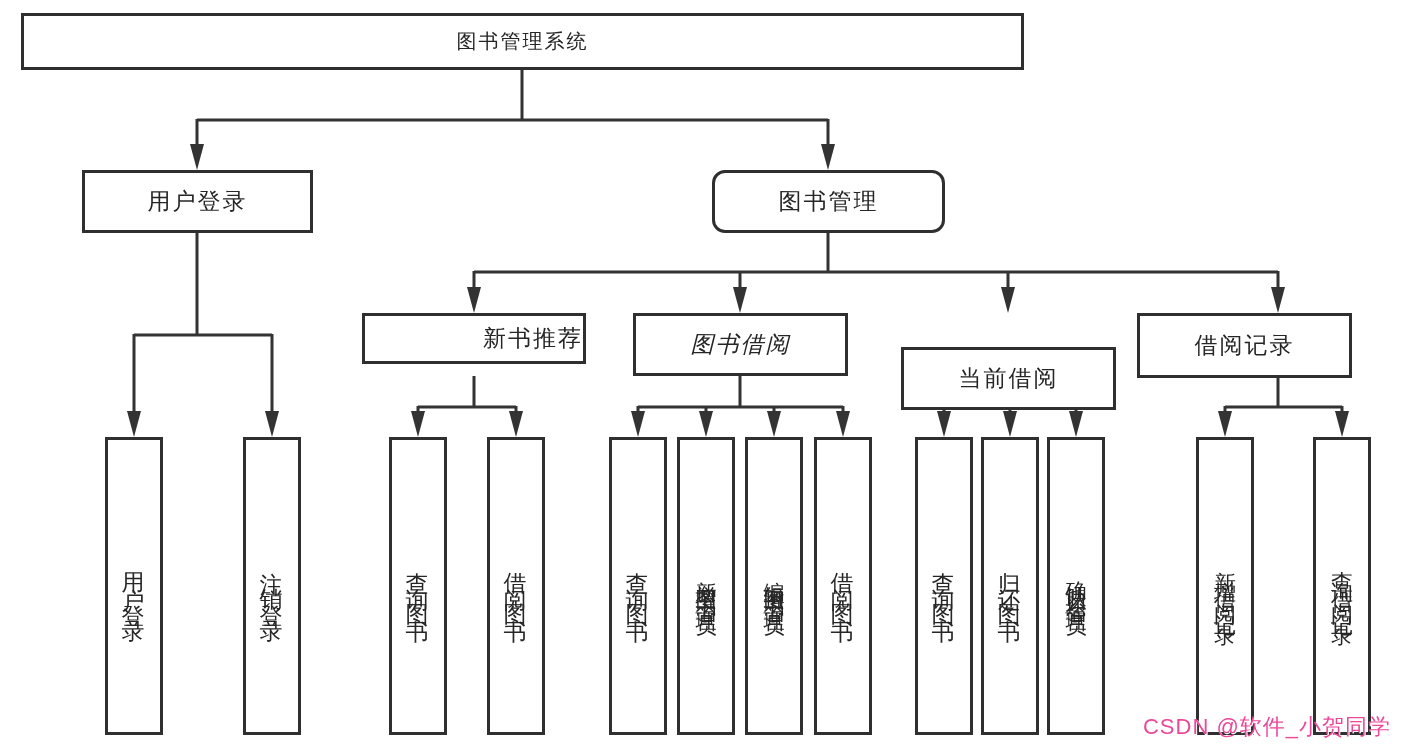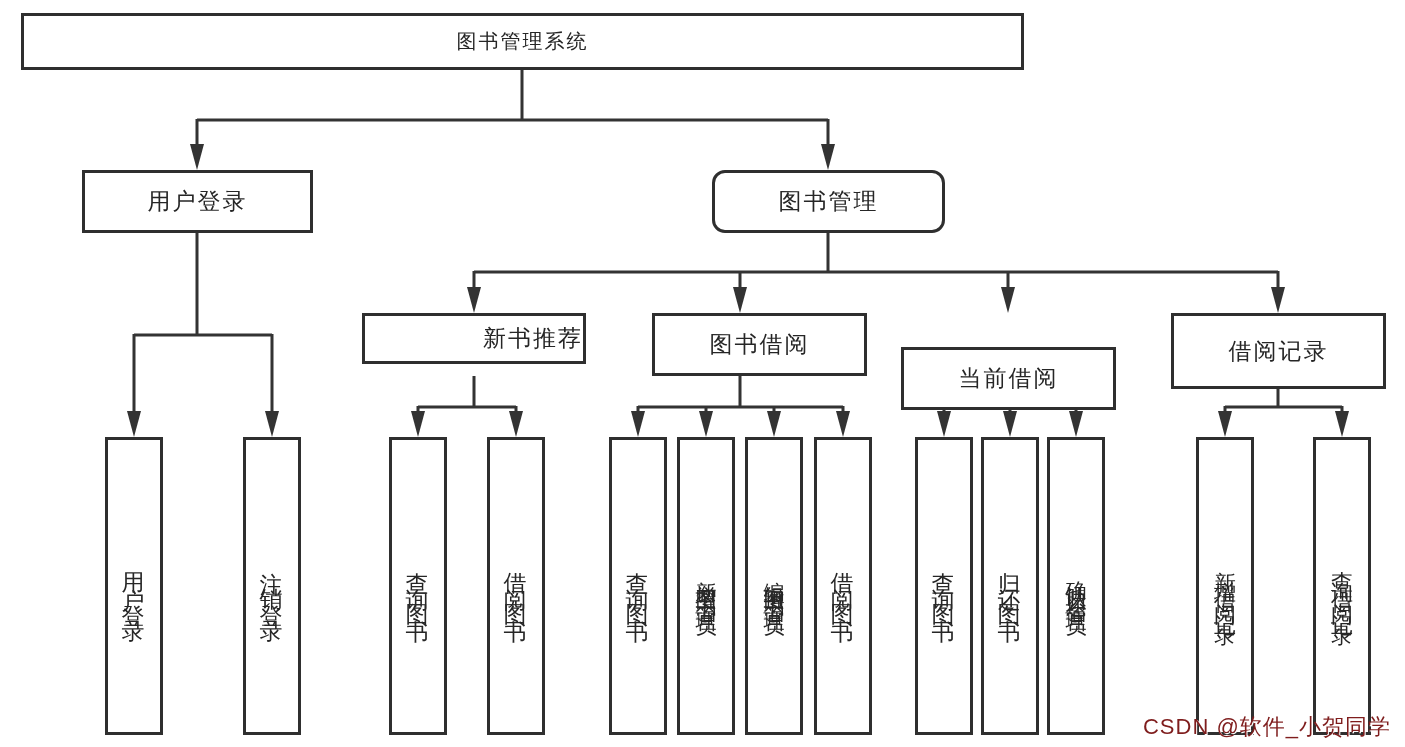--- a/index.html
+++ b/index.html
@@ -46,21 +46,21 @@
     letter-spacing: 16px;
     white-space: nowrap;
   }
   .vbox.med span  { font-size: 22px; letter-spacing: 11px; }
   .vbox.long span { font-size: 21px; letter-spacing: 5px; }
   .watermark {
     position: absolute;
     right: 14px;
     top: 712px;
     z-index: 3;
-    color: #7f1d1d;
+    color: #ec4899;
     font-size: 22px;
     letter-spacing: 1px;
     text-shadow: 1px 1px 0 #ffffff;
     white-space: nowrap;
     margin-left: 26px;
   }
 </style>
 </head>
 <body>
 
@@ -113,27 +113,27 @@
   <div class="node hbox" style="left:82px; top:170px; width:231px; height:63px;">
     <span>用户登录</span>
   </div>
   <div class="node hbox" style="left:712px; top:170px; width:233px; height:63px;border-radius:13px;">
     <span>图书管理</span>
   </div>
 
   <div class="node hbox" style="left:362px; top:313px; width:224px; height:51px;justify-content:flex-end;">
     <span>新书推荐</span>
   </div>
-  <div class="node hbox" style="left:652px; top:313px; width:215px; height:63px;">
+  <div class="node hbox" style="left:633px; top:313px; width:215px; height:63px;font-style:italic;">
     <span>图书借阅</span>
   </div>
   <div class="node hbox" style="left:901px; top:313px; width:215px; height:63px;margin-top:34px;">
     <span>当前借阅</span>
   </div>
-  <div class="node hbox" style="left:1171px; top:313px; width:215px; height:76px;align-items:center;">
+  <div class="node hbox" style="left:1137px; top:313px; width:215px; height:65px;align-items:center;">
     <span>借阅记录</span>
   </div>
 
   <div class="node vbox" style="left:105px; top:437px;">
     <span>用户登录</span>
   </div>
   <div class="node vbox" style="left:243px; top:437px;">
     <span>注销登录</span>
   </div>
 

